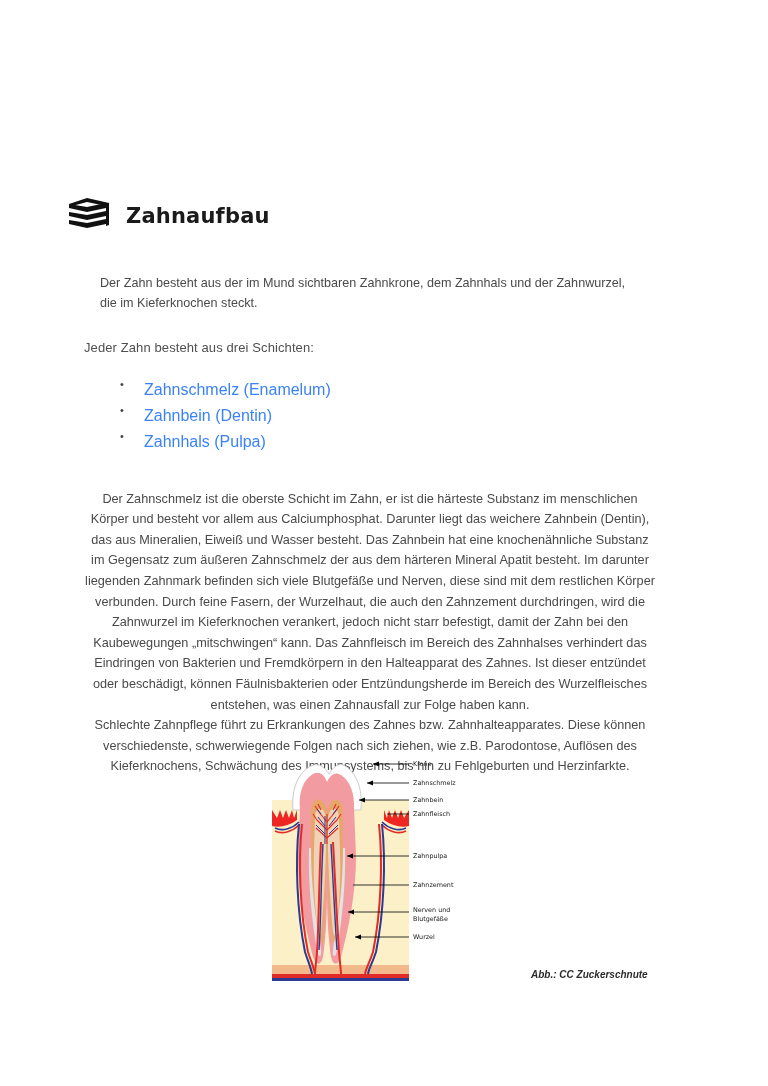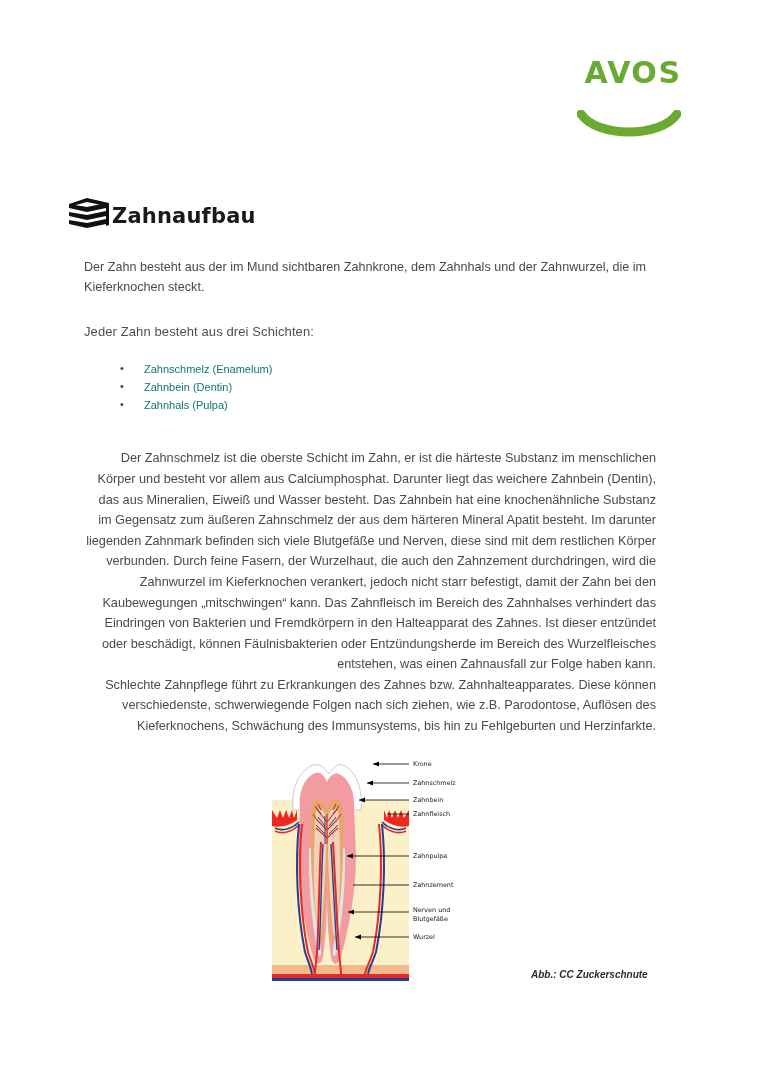--- a/index.html
+++ b/index.html
@@ -44,20 +44,21 @@
     margin-left: 12px;
   }
 
   
   .title-row {
     position: absolute;
     top: 195px;
     left: 66px;
     display: flex;
     align-items: center;
+    gap: 14px;
   }
   .books-icon {
     width: 46px;
     height: 42px;
     flex: 0 0 auto;
   }
   .page-title {
     font-family: "DejaVu Sans", sans-serif;
     font-size: 21px;
     font-weight: 700;
@@ -69,55 +70,55 @@
   .content {
     position: absolute;
     left: 84px;
     top: 258px;
     width: 572px;
   }
   .intro {
     font-size: 12.6px;
     line-height: 1.55;
     color: #4a4a4a;
-    margin: 0;
+    margin: 16px;
   }
   .subhead {
     font-size: 13px;
     color: #4f4f4f;
     margin: 27px 0 0 0;
     font-weight: 400;
     letter-spacing: 0.1px;
   }
   ul.layers {
     margin: 22px 0 0 0;
     padding: 0 0 0 36px;
     list-style: none;
   }
   ul.layers li {
-    font-size: 11px;
-    color: #0f766e;
+    font-size: 16px;
+    color: #3b82f6;
     line-height: 1.62;
     position: relative;
     padding-left: 24px;
   }
   ul.layers li::before {
     content: "\2022";
     position: absolute;
     left: 0;
     top: -1px;
     font-size: 11px;
     color: #3f3f3f;
   }
   .para {
     font-size: 12.7px;
     line-height: 1.62;
     color: #4a4a4a;
     margin: 0;
-    text-align: right;
+    text-align: center;
   }
   .para.first { margin-top: 34px; }
   .para.second { }
 
   
   .diagram {
     position: absolute;
     left: 255px;
     top: 752px;
     width: 260px;
@@ -142,26 +143,20 @@
     top: 992px;
     width: 768px;
     height: 50px;
   }
 </style>
 </head>
 <body>
 
 <div class="page">
 
-  <div class="avos-logo">
-    <div class="avos-word">AVOS</div>
-    <svg class="avos-smile" viewBox="0 0 104 30">
-      <path d="M4 4 C20 28, 84 28, 100 4" fill="none" stroke="#6aaa33" stroke-width="9" stroke-linecap="round"></path>
-    </svg>
-  </div>
 
   <div class="title-row">
     <svg class="books-icon" viewBox="0 0 46 42">
       <g fill="#111111">
         <path d="M3 9 L21 3 L43 8 L40 11 L21 7 L6 11 Z"></path>
         <path d="M3 9 L3 13 L21 17 L40 13 L40 8 L21 12 Z"></path>
         <path d="M3 17 L3 21 L21 25 L40 21 L40 16 L21 20 Z"></path>
         <path d="M3 25 L3 29 L21 33 L40 29 L40 24 L21 28 Z"></path>
         <path d="M40 8 L43 8 L43 30 L40 31 Z"></path>
       </g>

